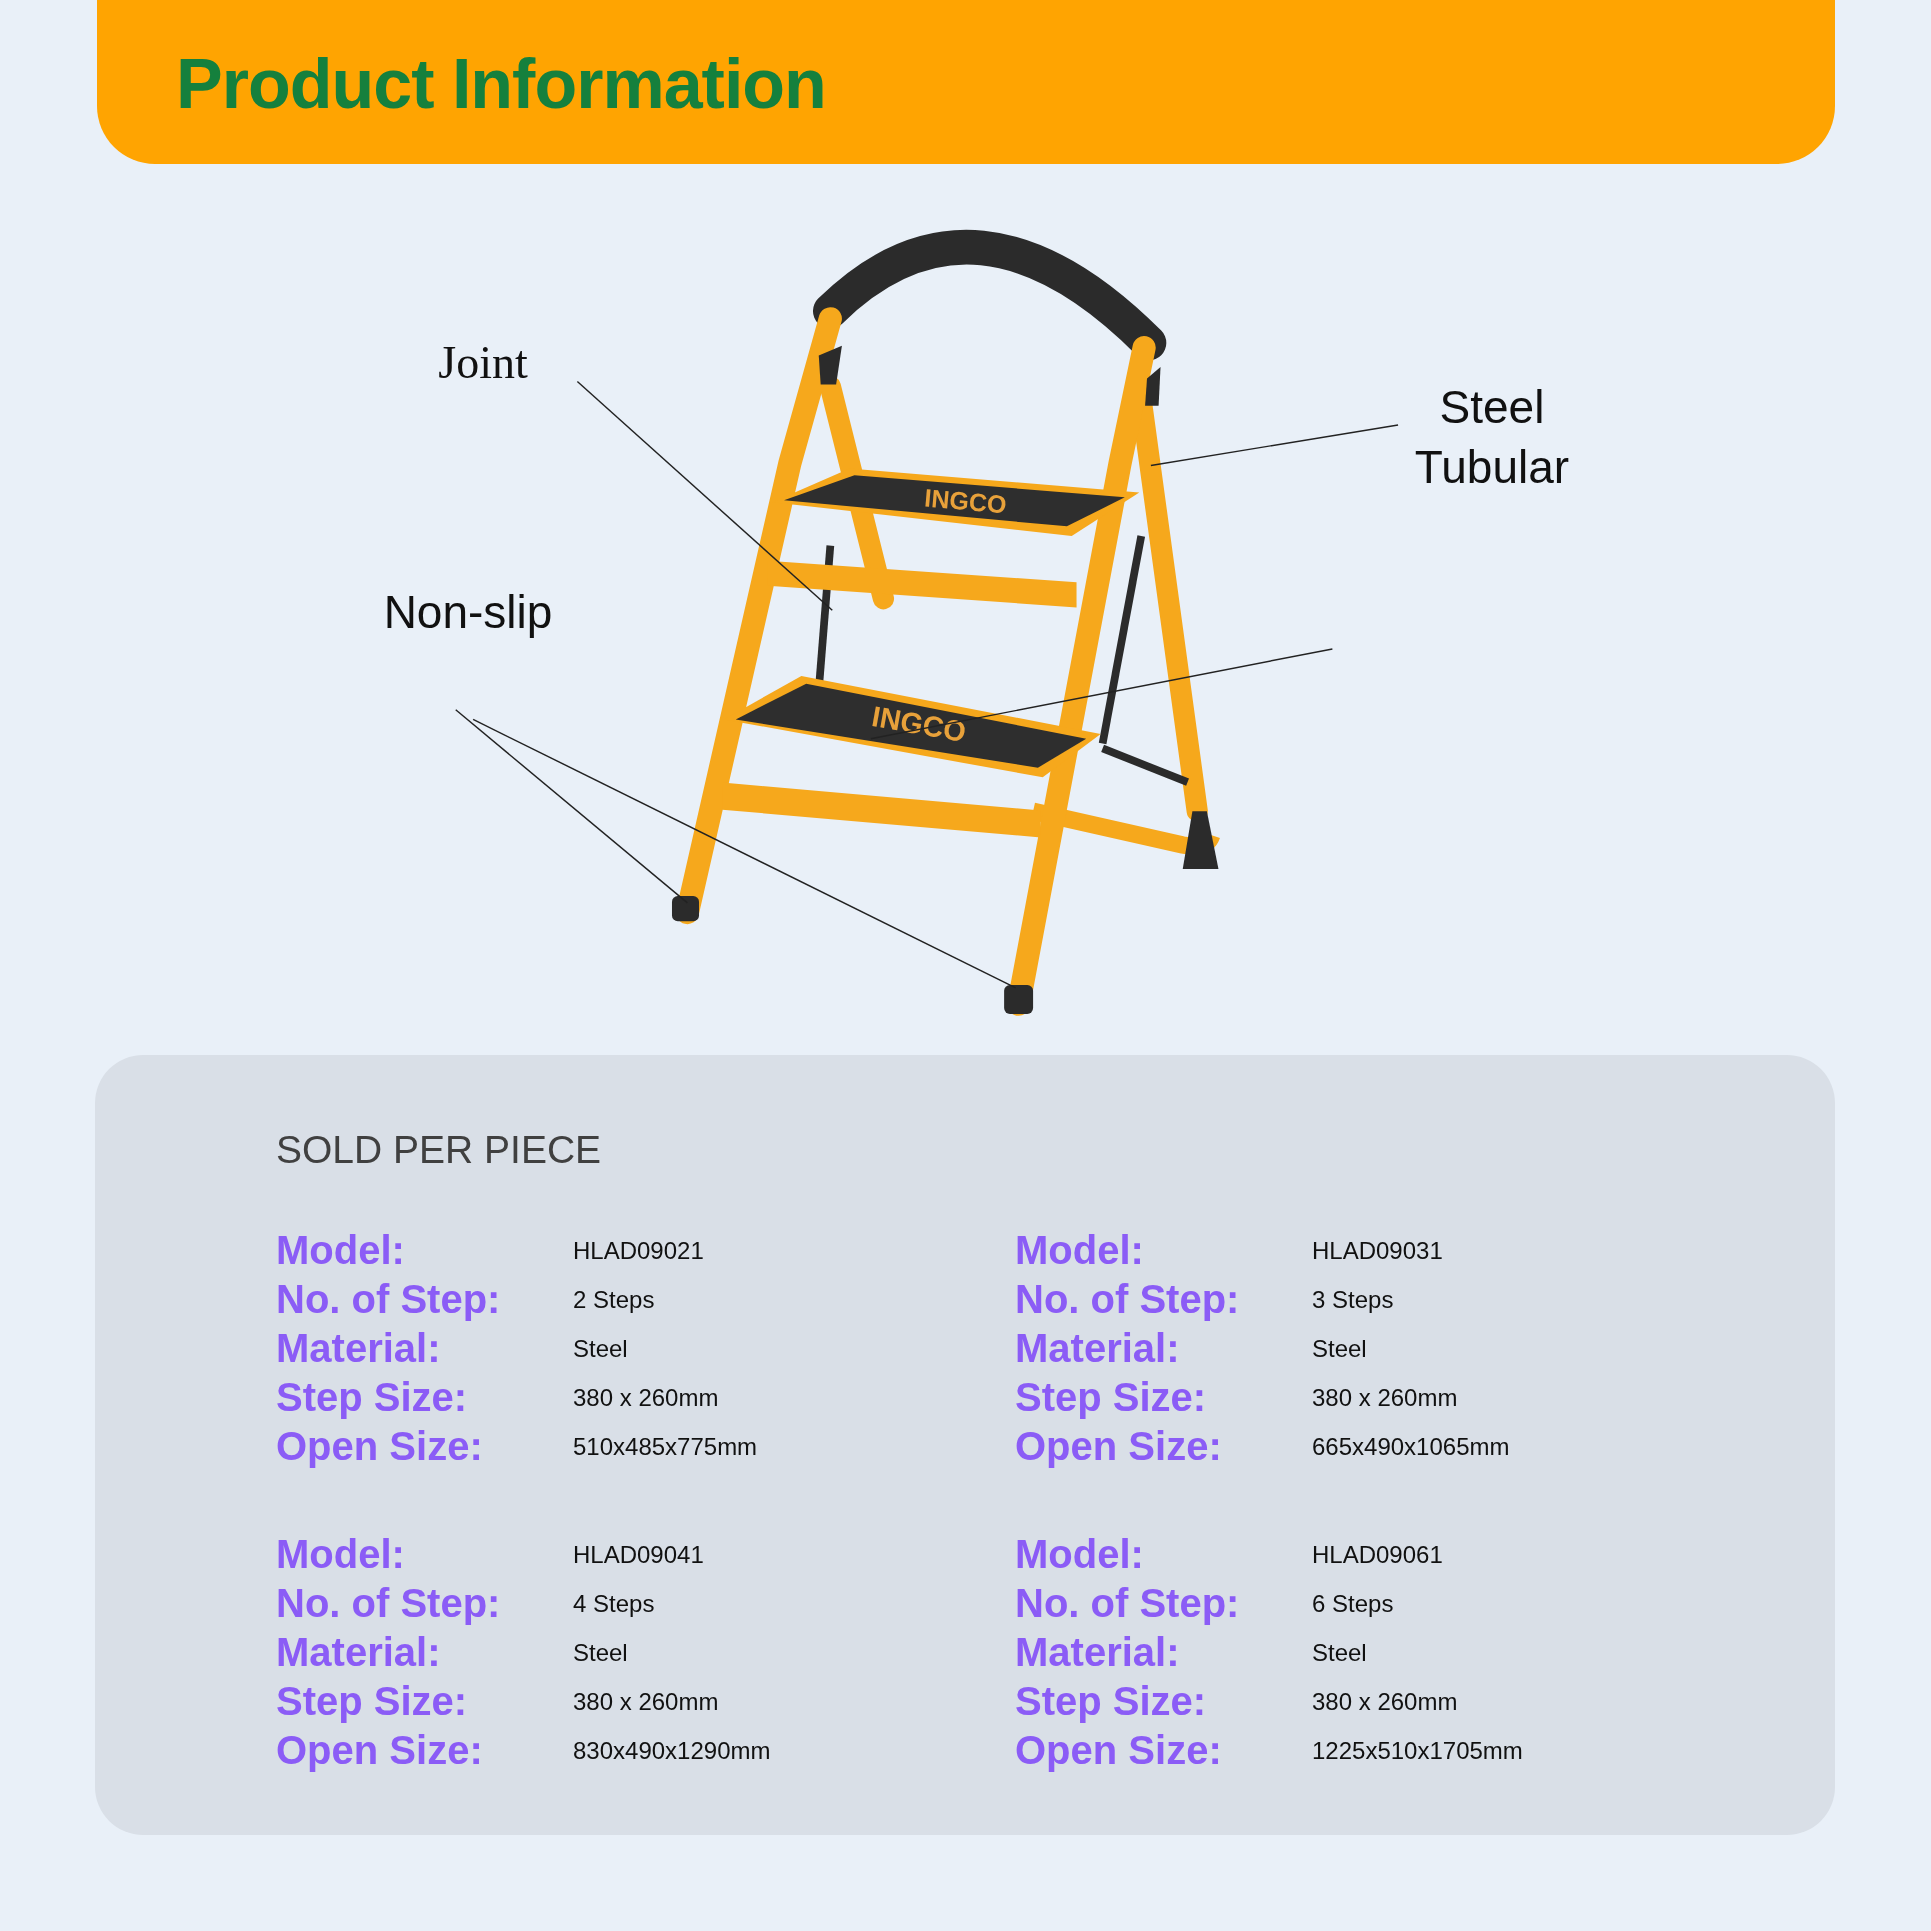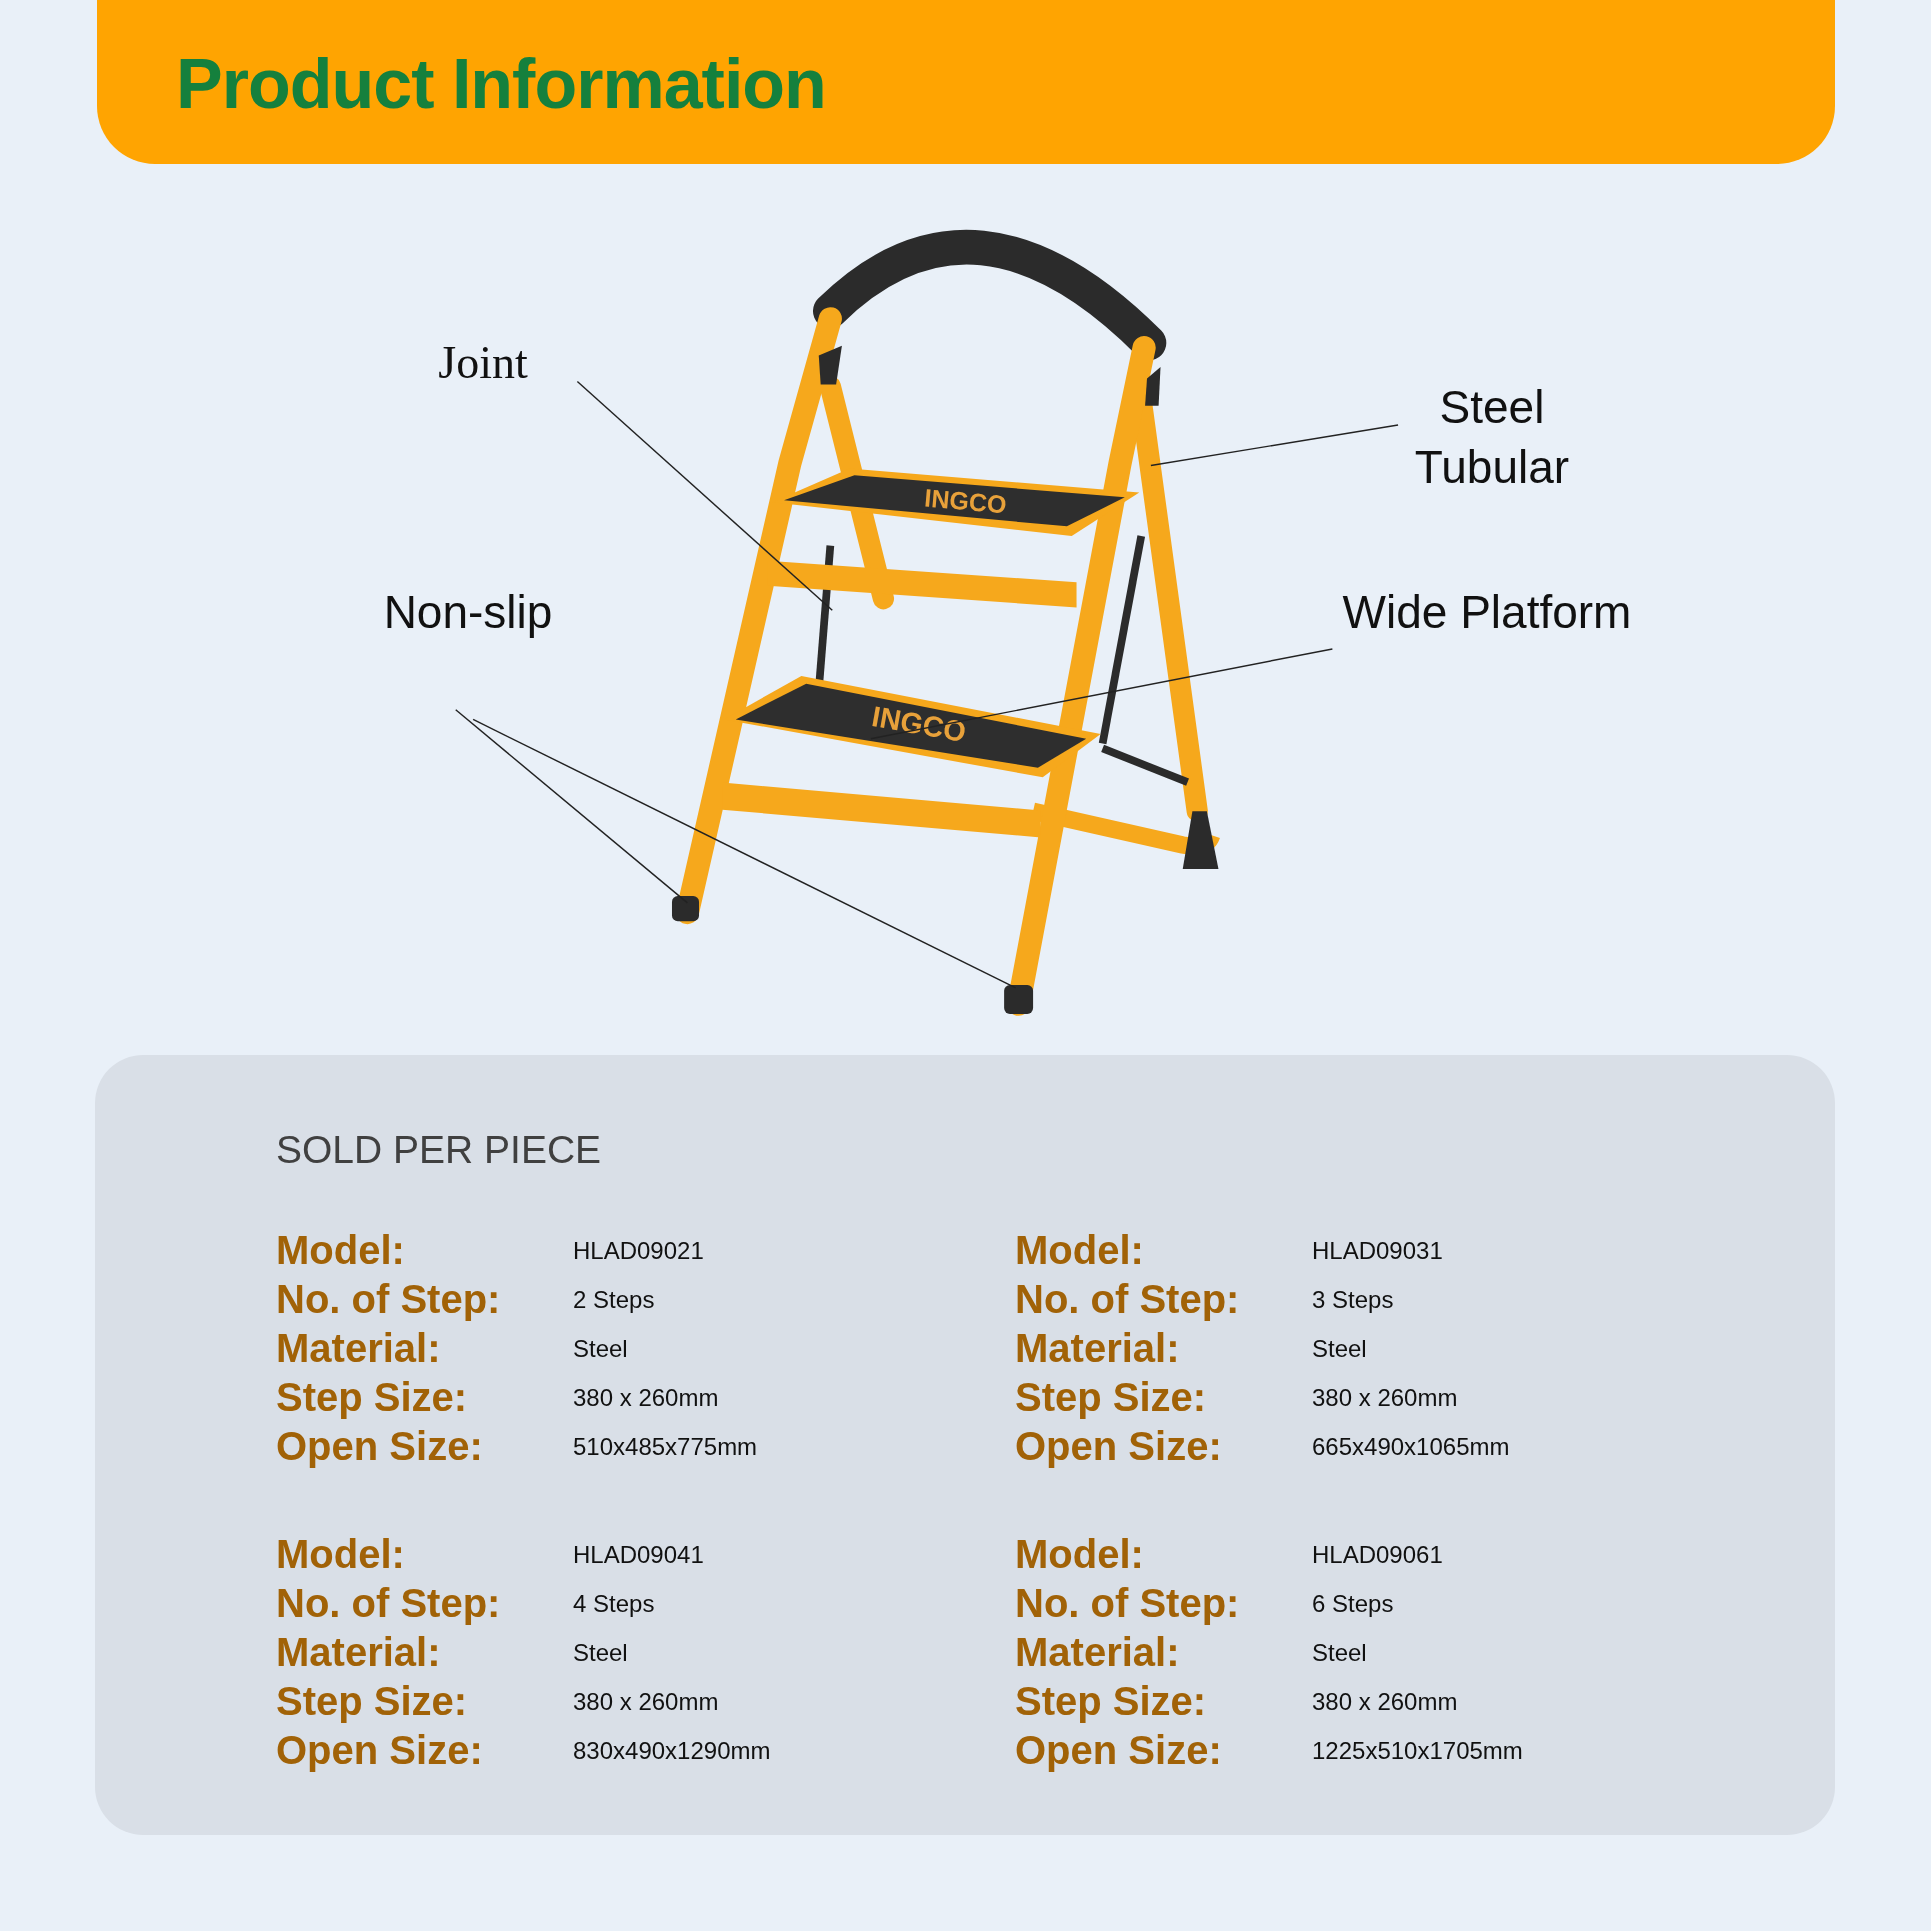--- a/index.html
+++ b/index.html
@@ -32,21 +32,21 @@
     width: 1740px; height: 780px;
     background: #d9dfe7;
     border-radius: 48px;
   }
   .sold-title {
     position: absolute; left: 276px; top: 1128px;
     font-size: 39px; font-weight: 400; color: #404040;
   }
   .spec-block { position: absolute; }
   .spec-row { display: flex; height: 49px; align-items: center; }
-  .spec-label { width: 297px; font-size: 40px; font-weight: 700; color: #a16207; }
+  .spec-label { width: 297px; font-size: 40px; font-weight: 700; color: #8b5cf6; }
   .spec-value { font-size: 24px; font-weight: 400; color: #111; }
 </style>
 </head>
 <body>
 
 <div class="header"></div>
 <div class="header-title">Product Information</div>
 
 <svg class="diagram" viewBox="0 0 2000 1080" width="1931" height="1043">
 
@@ -106,21 +106,20 @@
   <div>Joint</div>
 </div>
 <div class="callout" style="left:1352px; top:377px; width:280px;">
   <div>Steel</div>
   <div>Tubular</div>
 </div>
 <div class="callout" style="left:270px; top:582px; width:396px;">
   <div>Non-slip</div>
 </div>
 <div class="callout" style="left:1318px; top:582px; width:338px;">
-  <div>Wide Platform</div>
 </div>
 
 <div class="specs-panel"></div>
 <div class="sold-title">SOLD PER PIECE</div>
 
 <div class="spec-block" style="left:276px; top:1226px;">
   <div class="spec-row">
       <span class="spec-label">Model:</span>
       <span class="spec-value">HLAD09021</span>
     </div>

